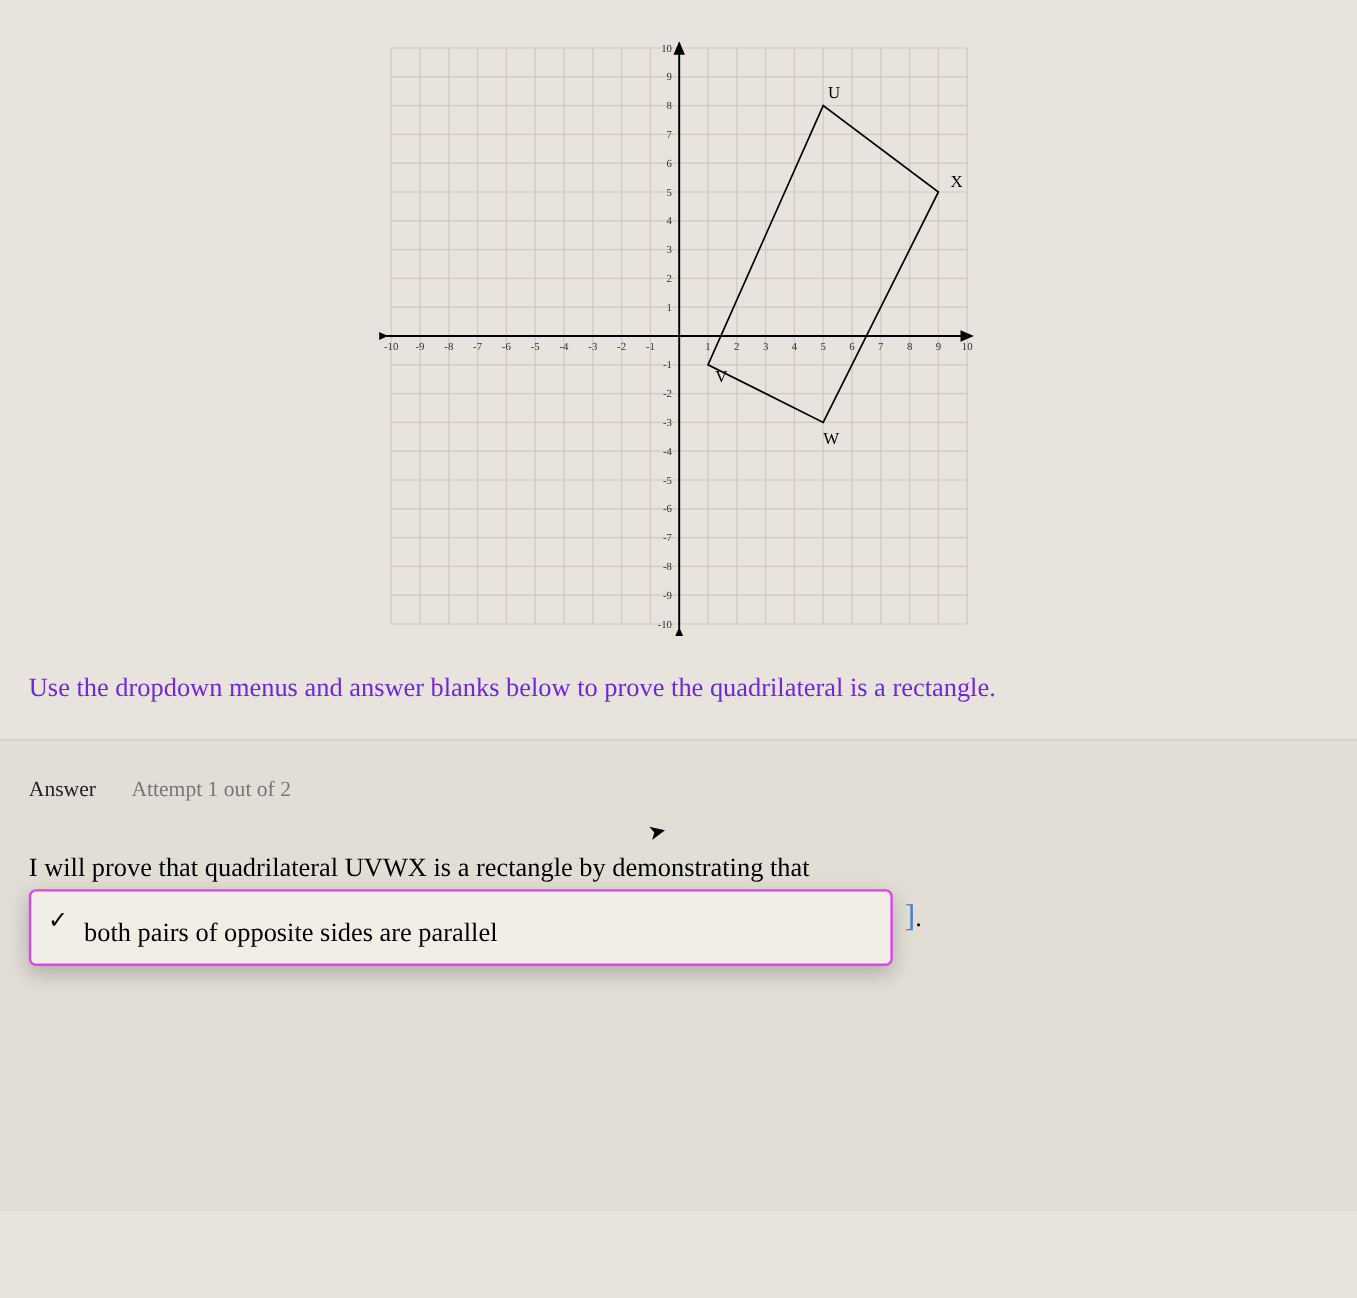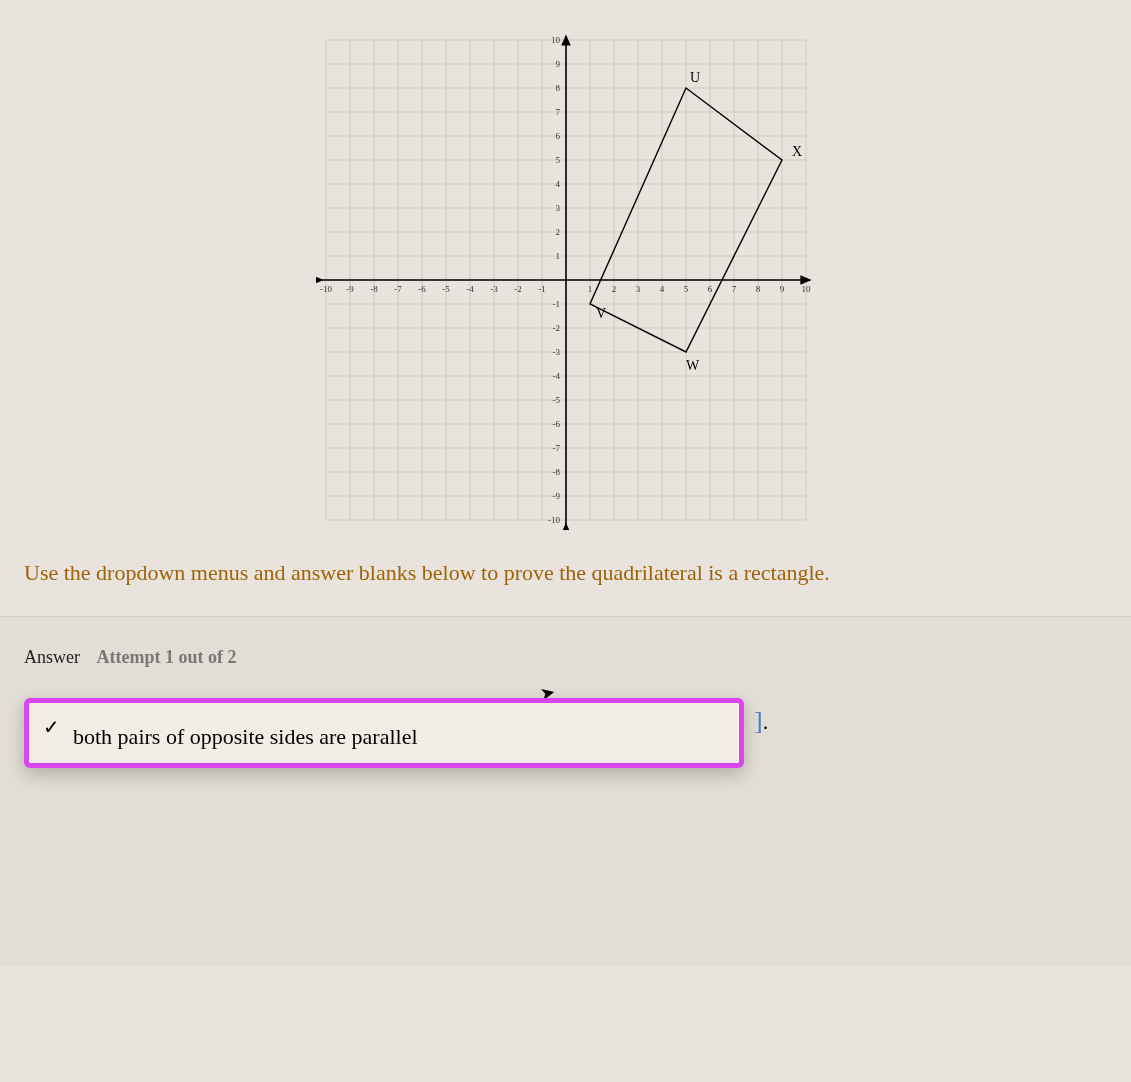--- a/index.html
+++ b/index.html
@@ -14,54 +14,54 @@
     .graph-container {
       width: 500px;
       height: 500px;
       margin: 30px auto 10px;
       position: relative;
     }
     .graph-svg { display: block; }
     .instruction {
       font-size: 22px;
       padding: 20px 24px 30px;
-      color: #a16207;
+      color: #6d28d9;
     }
     .answer-section {
       background: #e2ded6;
       border-top: 1px solid #d0ccc3;
       padding: 30px 24px 40px;
       position: relative;
     }
     .answer-header {
       font-size: 18px;
       color: #222;
       margin-bottom: 38px;
     }
     .answer-header .bold { font-weight: normal; }
-    .answer-header .light { color: #777; font-weight: bold; margin-left: 12px;}
+    .answer-header .light { color: #777; font-weight: normal; margin-left: 25px;}
     .prove-line {
       font-size: 22px;
       color: #000;
       margin-bottom: 10px;
       line-height: 1.5;
     }
     .dropdown-wrap {
       position: relative;
       display: inline-block;
       width: 720px;
       vertical-align: top;
     }
     .dropdown-open {
       position: absolute;
       top: -8px;
       left: 0;
       width: 720px;
       background: #f2eee6;
-      border: 5px solid #d946ef;
+      border: 2px solid #d946ef;
       border-radius: 6px;
       box-shadow: 0 6px 18px rgba(0,0,0,0.22);
       z-index: 10;
       padding: 6px 0;
     }
     .dropdown-row {
       padding: 4px 16px 4px 44px;
       font-size: 22px;
       color: #000;
       position: relative;
@@ -203,20 +203,21 @@
   </svg>
 </div>
 
 <div class="instruction">Use the dropdown menus and answer blanks below to prove the quadrilateral is a rectangle.</div>
 
 <div class="answer-section">
   <div class="answer-header">
     <span class="bold">Answer</span>
     <span class="light">Attempt 1 out of 2</span>
   </div>
+  <div class="prove-line">I will prove that quadrilateral UVWX is a rectangle by demonstrating that</div>
 
   <div style="position:relative; height:220px;">
     <div class="dropdown-wrap">
       <div class="dropdown-open">
         <div class="dropdown-row selected"></div>
         <div class="dropdown-row">both pairs of opposite sides are parallel</div>
       </div>
     </div>
     <span class="trailing"><span class="bracket">]</span><span>.</span></span>
   </div>

